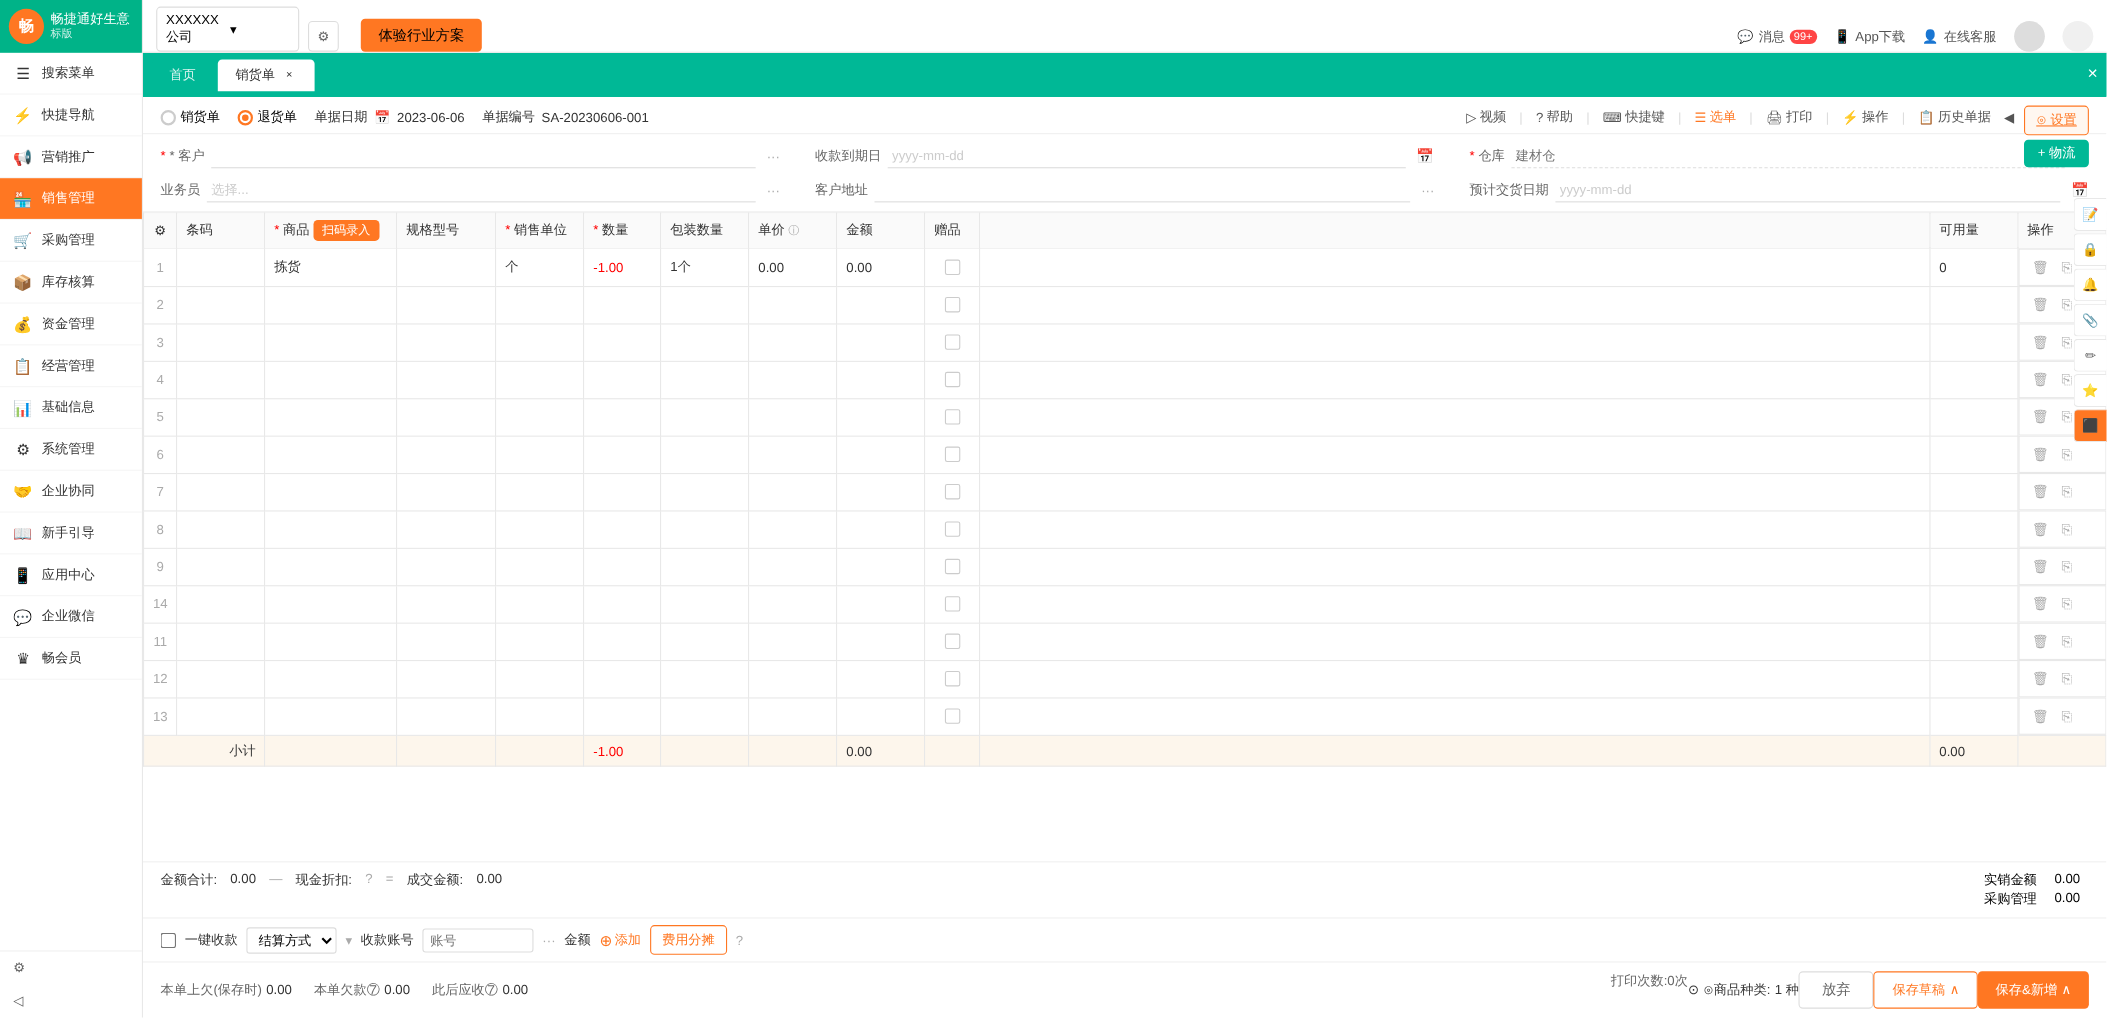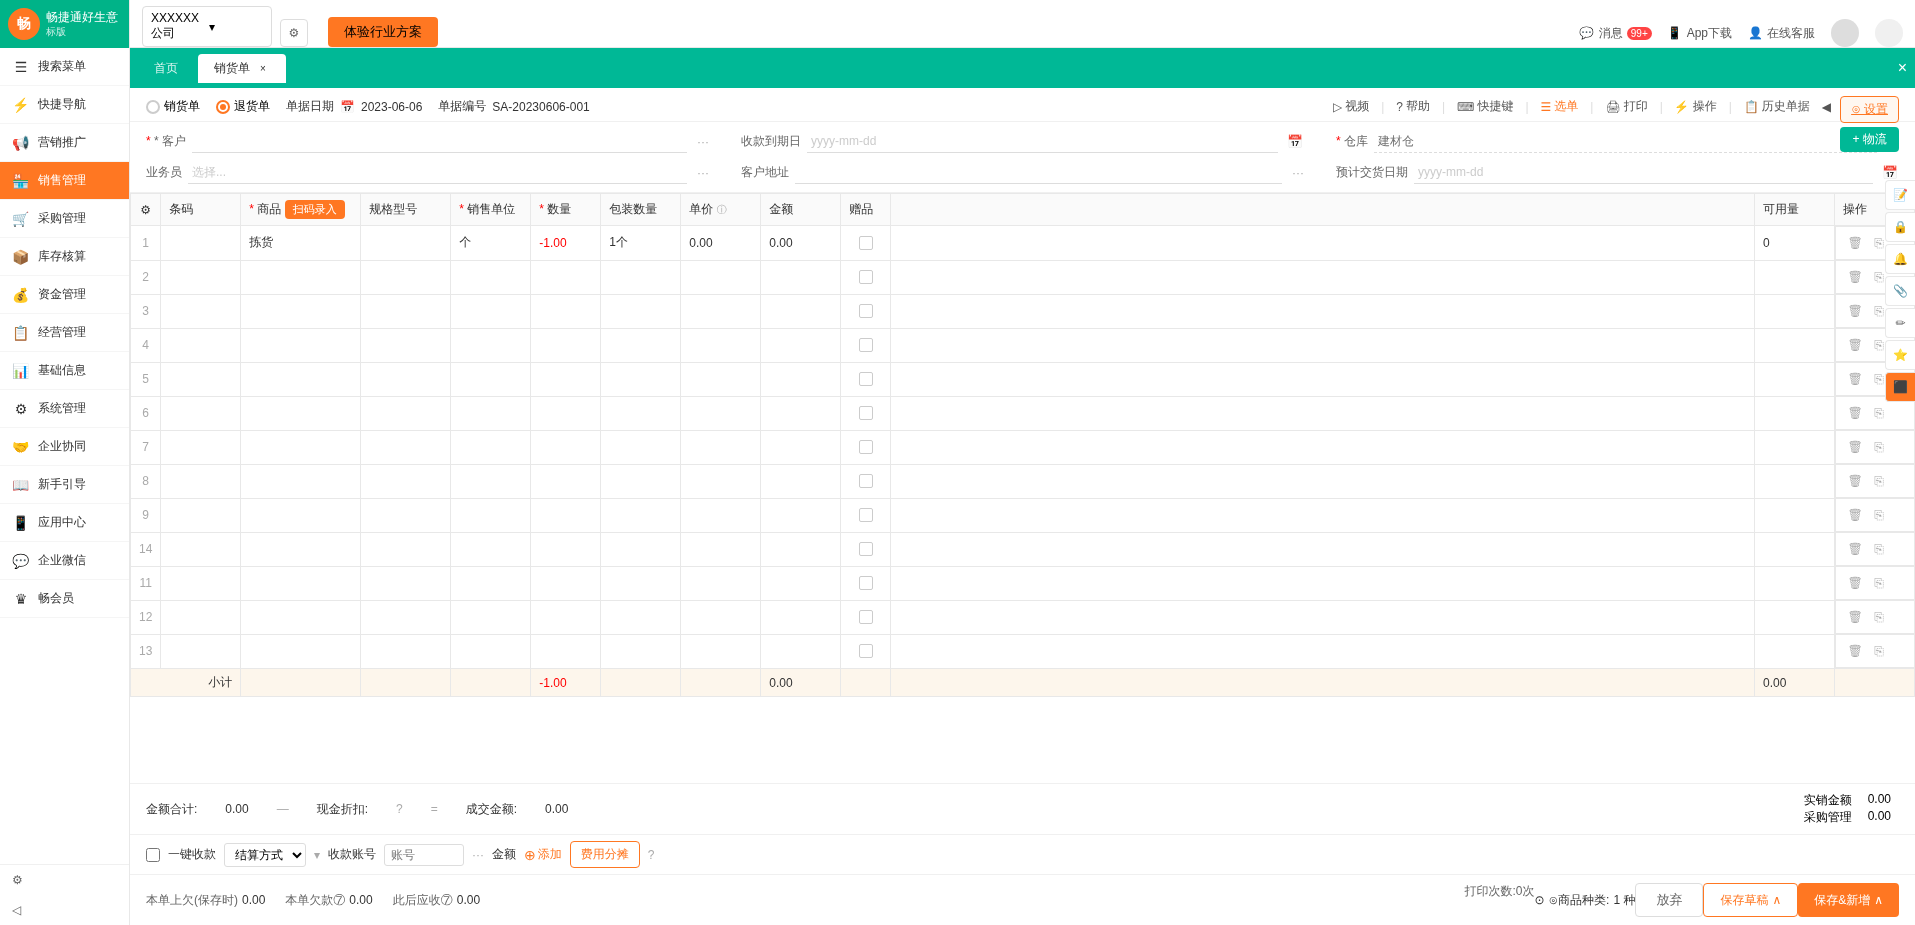--- a/index.html
+++ b/index.html
@@ -58,34 +58,34 @@
     .row-num { color: #aaa; text-align: center; }
     .scan-btn { background: #ff7722; color: #fff; border: none; border-radius: 4px; padding: 2px 8px; cursor: pointer; font-size: 11px; }
     .qty-red { color: red; }
     .checkbox-cell { display: flex; justify-content: center; }
     .custom-checkbox { width: 14px; height: 14px; border: 1px solid #ccc; border-radius: 2px; cursor: pointer; }
     .icon-btn { width: 22px; height: 22px; display: flex; align-items: center; justify-content: center; cursor: pointer; color: #aaa; }
     .subtotal-row td { background: #fdf6ec; font-weight: 500; }
     .subtotal-row .qty-red { color: red; }
 
     
-    .bottom-summary { padding: 8px 16px; border-top: 1px solid #f0f0f0; background: #fff; display: flex; align-items: center; gap: 28px; }
+    .bottom-summary { padding: 8px 16px; border-top: 1px solid #f0f0f0; background: #fff; display: flex; gap: 12px; }
     .summary-text { color: #333; }
     .summary-value { color: #333; font-weight: 500; }
     .minus-icon { color: #aaa; }
     .equals-icon { color: #aaa; }
     .deal-label { color: #333; }
     .deal-value { color: #333; font-weight: 500; }
 
     
     .payment-row { padding: 6px 16px; border-top: 1px solid #f0f0f0; background: #fff; display: flex; align-items: center; gap: 8px; }
     .payment-checkbox { width: 14px; height: 14px; border: 1px solid #ccc; border-radius: 2px; cursor: pointer; }
     .payment-label { color: #333; }
     .payment-select { border: 1px solid #ddd; border-radius: 3px; padding: 3px 6px; background: #fff; cursor: pointer; }
-    .payment-input { border: 1px solid #ddd; border-radius: 3px; padding: 3px 6px; width: 80px; }
+    .payment-input { border: 1px solid #ddd; border-radius: 3px; padding: 3px 6px; width: 101px; }
     .payment-dots { color: #aaa; cursor: pointer; }
     .add-btn { background: transparent; border: none; color: #ff7722; cursor: pointer; display: flex; align-items: center; gap: 2px; }
     .fee-btn { background: #fff; border: 1px solid #ff7722; color: #ff7722; border-radius: 4px; padding: 4px 10px; cursor: pointer; }
     .help-icon { color: #aaa; cursor: pointer; }
 
     
     .footer-bar { padding: 8px 16px; border-top: 1px solid #f0f0f0; background: #fff; display: flex; align-items: center; gap: 20px; }
     .footer-item { color: #666; display: flex; align-items: center; gap: 4px; }
     .footer-value { font-weight: 500; color: #333; }
     .footer-right { margin-left: auto; display: flex; gap: 0; }

